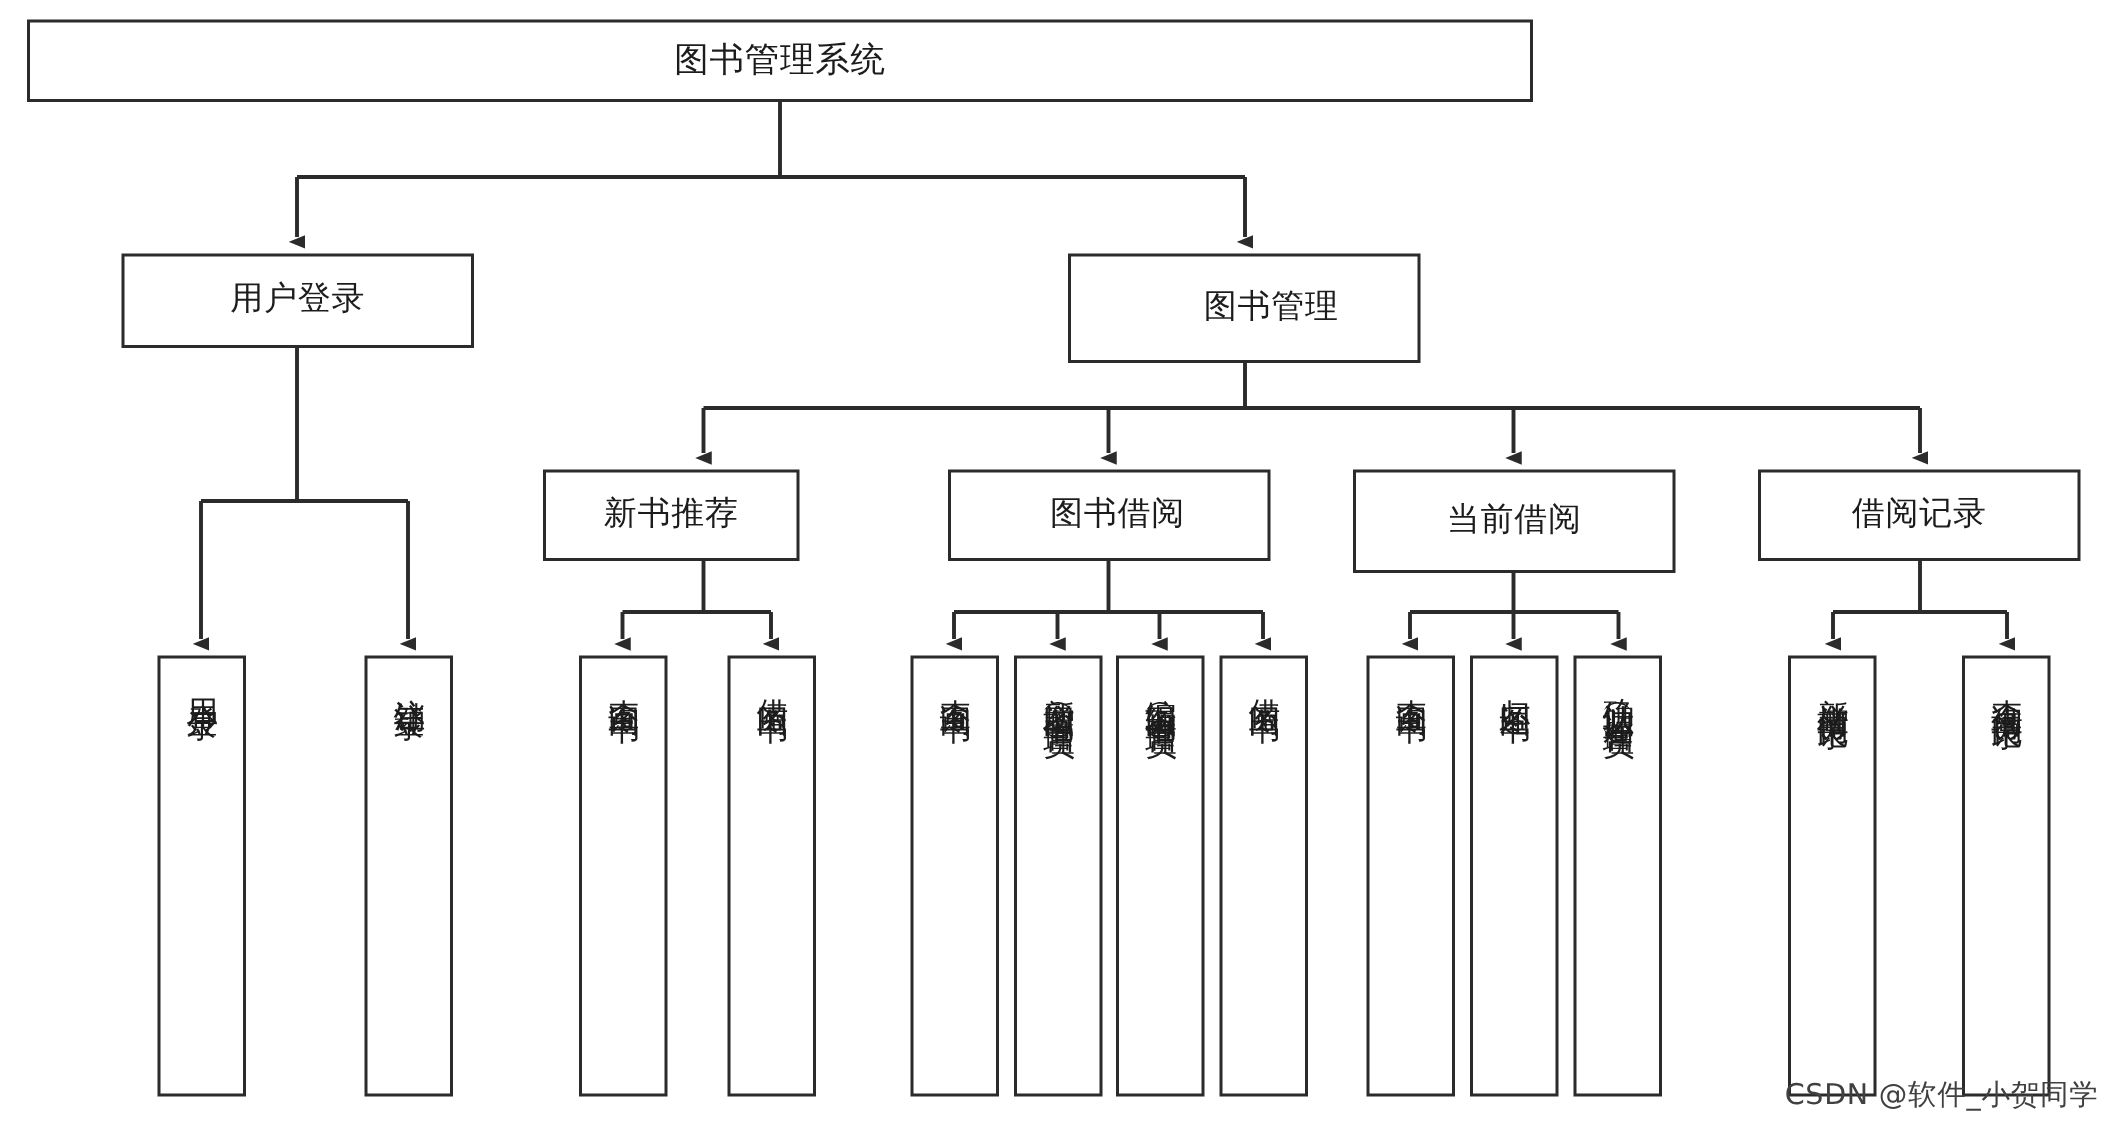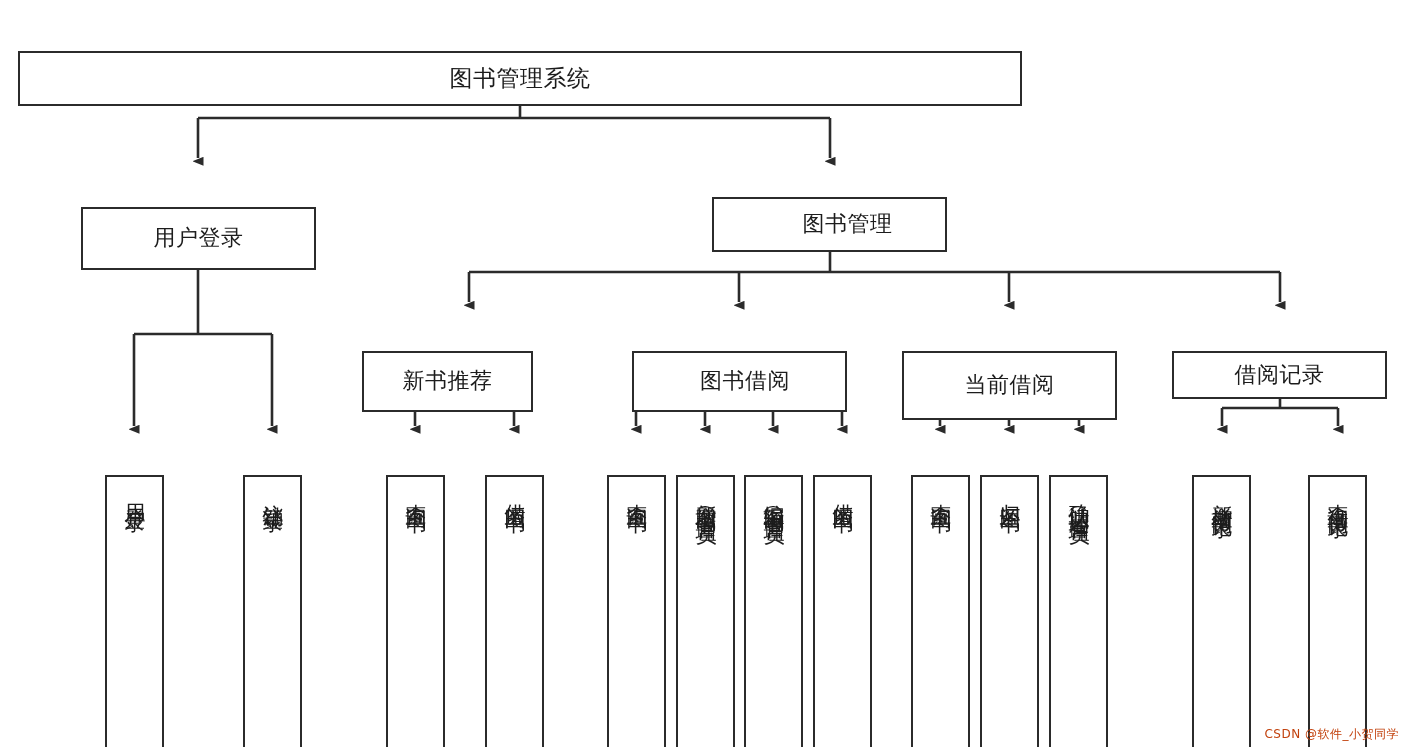--- a/index.html
+++ b/index.html
@@ -26,21 +26,20 @@
   }
   .node {
     position: absolute;
     box-sizing: border-box;
     border: 2px solid #2b2b2b;
     background: #ffffff;
     display: flex;
     align-items: center;
     justify-content: center;
     color: #1c1c1c;
-    margin-top: 38px;
   }
   .node-label {
     display: block;
     text-align: center;
     line-height: 1.12;
     white-space: nowrap;
   }
   
   .node.h .node-label {
     font-size: 22px;
@@ -59,22 +58,22 @@
     text-orientation: upright;
     font-size: 21px;
     line-height: 1.0;
     letter-spacing: 3px;
     white-space: nowrap;
   }
   .watermark {
     position: absolute;
     right: 6px;
     bottom: 4px;
-    font-size: 12px;
-    color: #c2410c;
+    font-size: 19px;
+    color: #404040;
     white-space: nowrap;
     letter-spacing: 0.5px;
   }
 </style>
 </head>
 <body>
 
 <div id="canvas">
 
   <svg id="connectors" viewBox="0 0 1405 747" xmlns="http://www.w3.org/2000/svg">
@@ -127,34 +126,34 @@
     </g>
   </svg>
 
   <div class="node h root" style="left:18px; top:13px; width:1004px; height:55px;">
     <span class="node-label">图书管理系统</span>
   </div>
 
   <div class="node h" style="left:81px; top:169px; width:235px; height:63px;">
     <span class="node-label">用户登录</span>
   </div>
-  <div class="node h" style="left:712px; top:159px; width:235px; height:55px;padding-left:36px;">
+  <div class="node h" style="left:712px; top:169px; width:235px; height:73px;padding-left:36px;">
     <span class="node-label">图书管理</span>
   </div>
 
   <div class="node h" style="left:362px; top:313px; width:171px; height:61px;">
     <span class="node-label">新书推荐</span>
   </div>
   <div class="node h" style="left:632px; top:313px; width:215px; height:61px;padding-left:11px;">
     <span class="node-label">图书借阅</span>
   </div>
   <div class="node h" style="left:902px; top:313px; width:215px; height:69px;">
     <span class="node-label">当前借阅</span>
   </div>
-  <div class="node h" style="left:1172px; top:313px; width:215px; height:48px;">
+  <div class="node h" style="left:1172px; top:313px; width:215px; height:61px;">
     <span class="node-label">借阅记录</span>
   </div>
 
   <div class="node v" style="left:105px; top:437px; width:59px; height:294px;">
     <span class="node-label">用户登录</span>
   </div>
   <div class="node v" style="left:243px; top:437px; width:59px; height:294px;">
     <span class="node-label">注销登录</span>
   </div>
 

